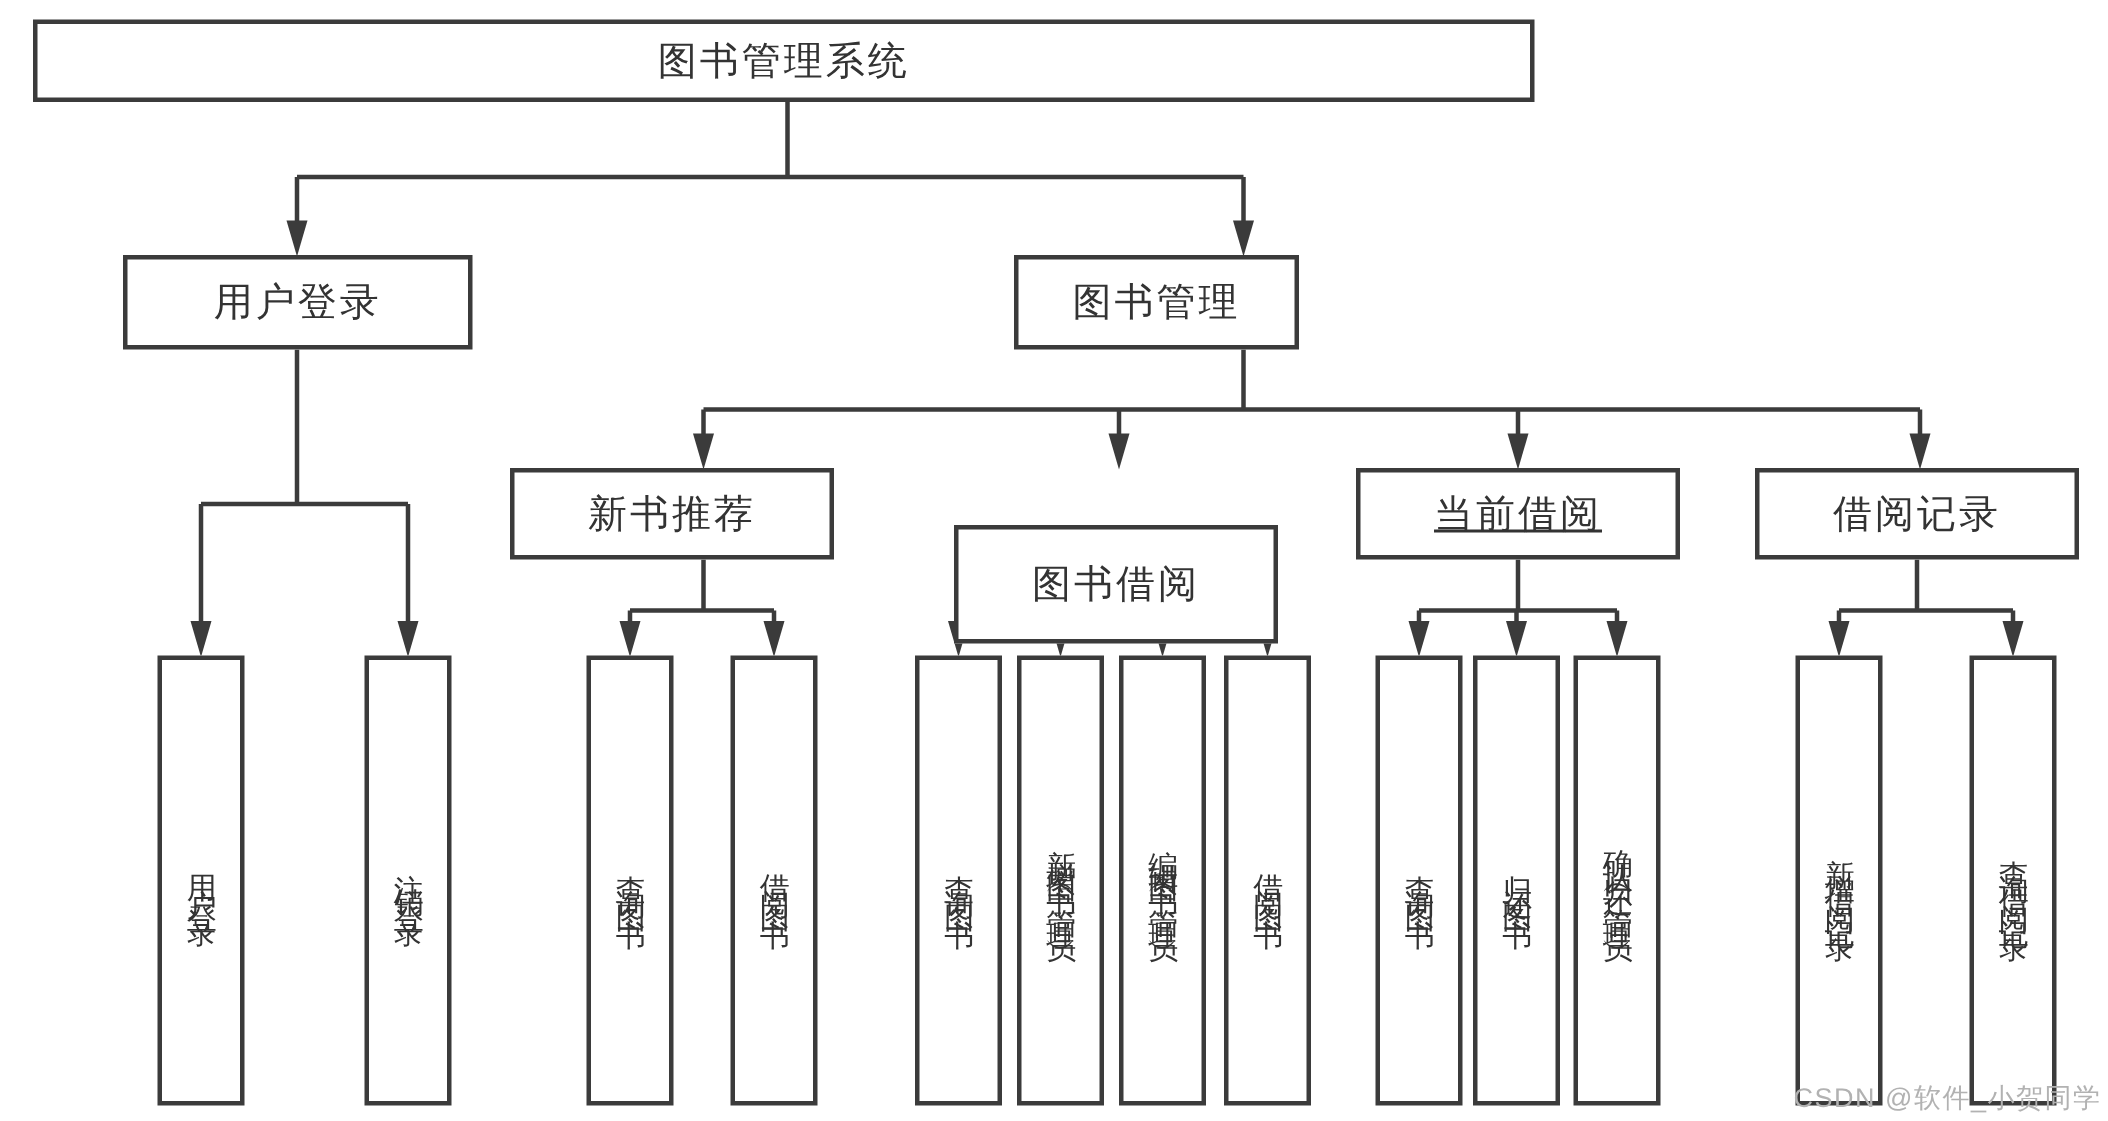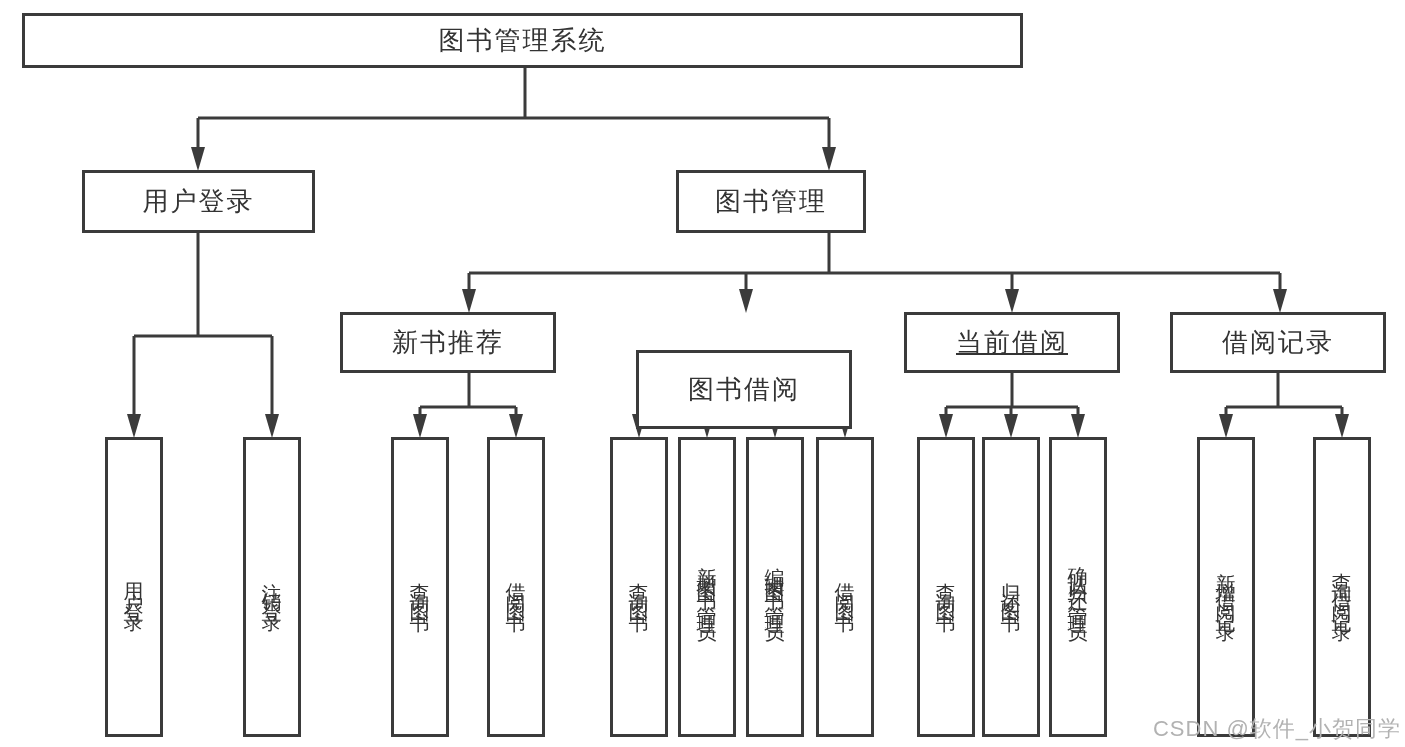--- a/index.html
+++ b/index.html
@@ -55,21 +55,21 @@
     line-height: 1;
     top: 437px;
     width: 58px;
     height: 300px;
   }
   .vnode.long { letter-spacing: 8px; }
   .watermark {
     position: absolute;
     right: 4px;
     bottom: 3px;
-    font-size: 22px;
+    font-size: 18px;
     color: var(--watermark);
     letter-spacing: 1px;
     z-index: 10;
     white-space: nowrap;
   }
 
   
   .n-root            { left: 22px;   top: 13px;  width: 1001px; height: 55px; }
   .n-user-login      { left: 82px;   top: 170px; width: 233px;  height: 63px; }
   .n-book-mgmt       { left: 676px;  top: 170px; width: 190px;  height: 63px; }

